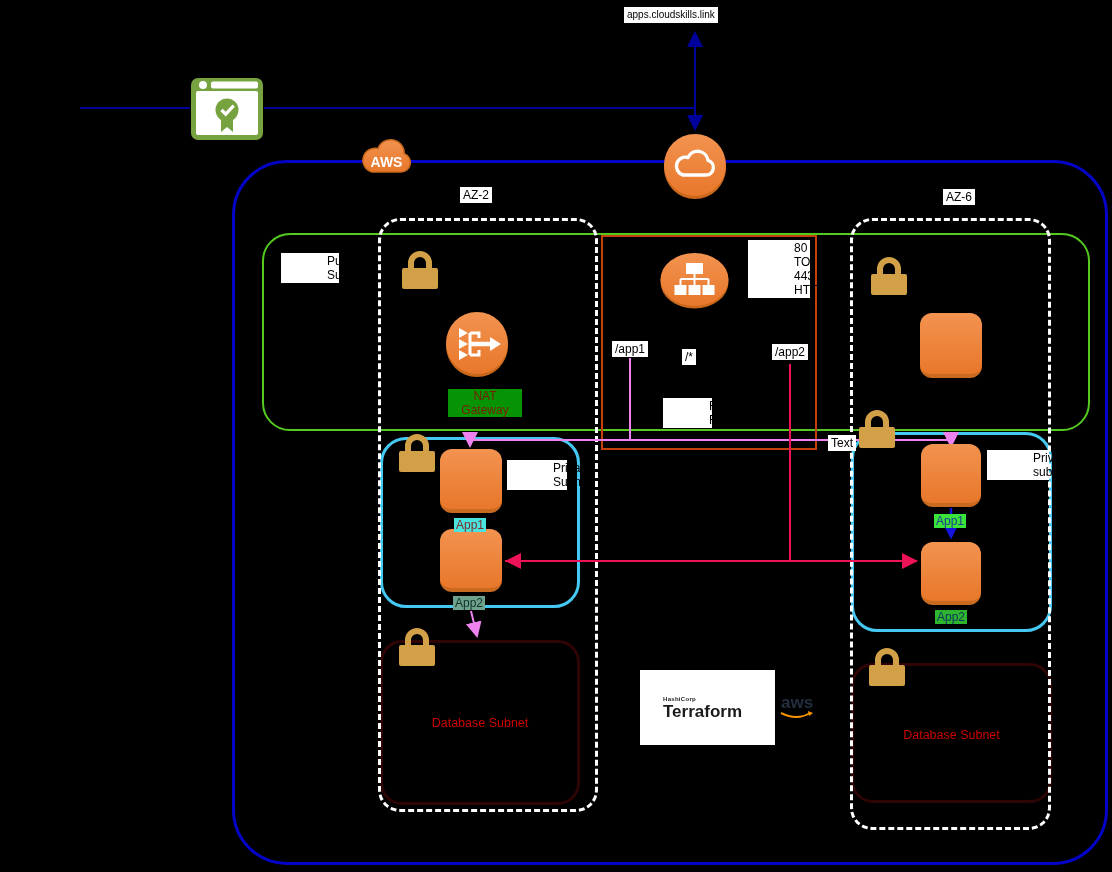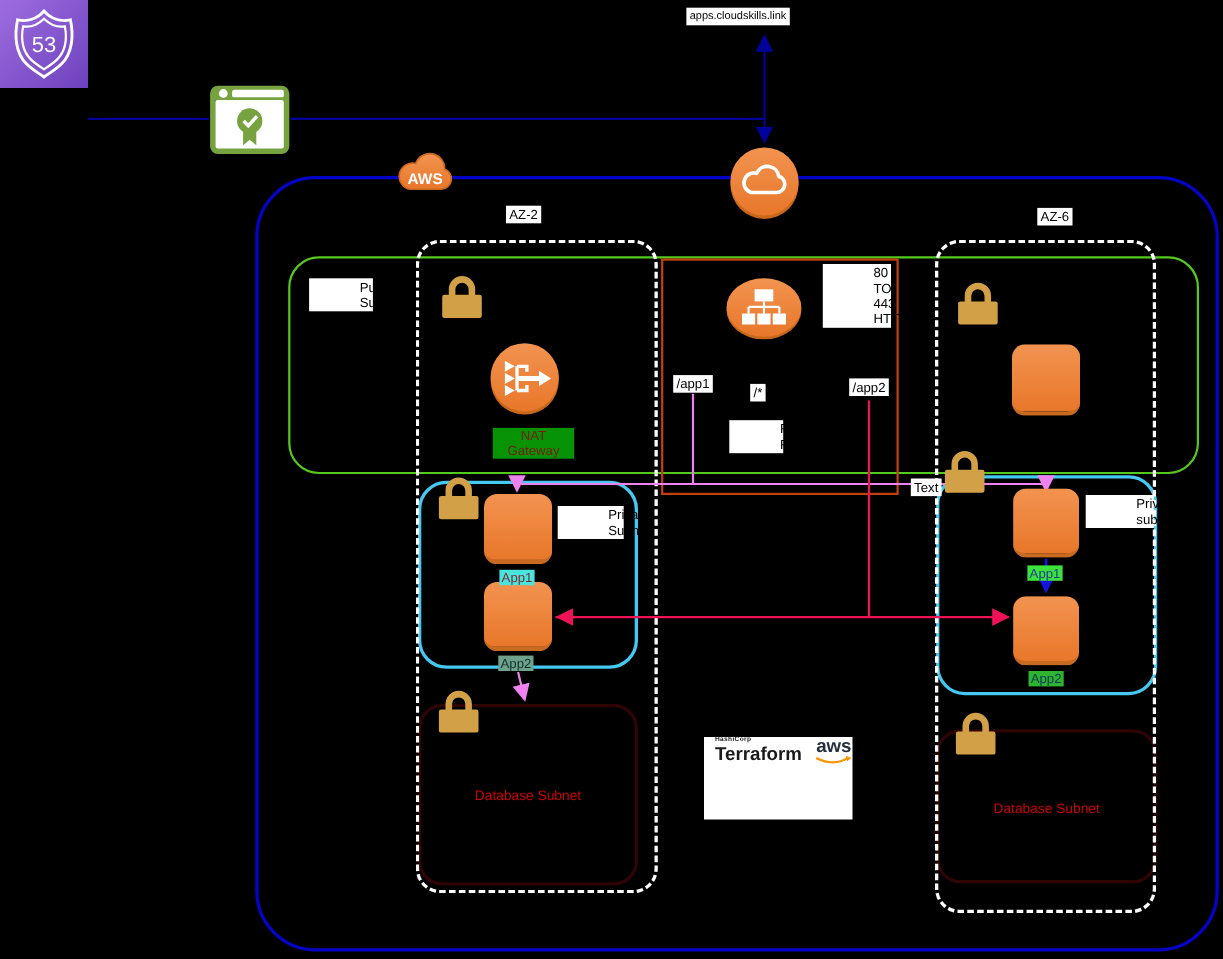--- a/index.html
+++ b/index.html
@@ -54,22 +54,22 @@
   .ln-violet  { stroke: var(--violet,#EE82EE); stroke-width: 2; }
   .ln-crimson { stroke: var(--crimson,#EE1256);stroke-width: 2; }
   .ln-blue    { stroke: var(--arrow-blue,#1414DC); stroke-width: 2.5; }
   .mk-navy    { fill: var(--navy,#00009B); }
   .mk-violet  { fill: var(--violet,#EE82EE); }
   .mk-crimson { fill: var(--crimson,#EE1256); }
   .mk-blue    { fill: var(--arrow-blue,#1414DC); }
   .tfp { fill: var(--tf-purple,#5C4EE5); }
   
   .tf-box {
-    background:#fff; z-index: 8; display:flex; align-items:flex-start;
-    padding: 0 8px; gap:2px;
+    background:#fff; z-index: 8; display:flex; align-items:center;
+    padding: 0 8px; gap:15px;
   }
   .tf-text { line-height: 1; }
   .tf-hashi { font-size: 6px; color:#222; font-weight:bold; letter-spacing:.3px; }
   .tf-name  { font-size: 17px; color:#1a1a1a; font-weight:bold; margin-top:1px; }
   .tf-div   { width:1px; height:34px; background:#999; margin:0 4px; }
   .tf-aws   { display:flex; flex-direction:column; align-items:center; }
   .tf-aws .aws-word { font-size:17px; font-weight:bold; color:#232F3E; line-height:1; }
   .smile-path { stroke: var(--aws-smile,#F79400); }
   .smile-tip  { fill: var(--aws-smile,#F79400); }
 </style>
@@ -120,28 +120,20 @@
     <line class="ln-violet" x1="471" y1="611" x2="477" y2="636" marker-end="url(#mViolet)"></line>
 
     <line class="ln-crimson" x1="790" y1="364" x2="790" y2="561"></line>
     <line class="ln-crimson" x1="505" y1="561" x2="917" y2="561"></line>
     <line class="ln-crimson" x1="522" y1="561" x2="507" y2="561" marker-end="url(#mCrimson)"></line>
     <line class="ln-crimson" x1="901" y1="561" x2="916" y2="561" marker-end="url(#mCrimson)"></line>
 
     <line class="ln-blue" x1="951" y1="508" x2="951" y2="537" marker-end="url(#mBlue)"></line>
   </svg>
 
-  <div class="abs icon" style="left:0;top:70;width:80px;height:80px">
-    <svg width="80" height="80" viewBox="0 0 80 80">
-      <rect width="80" height="80" fill="url(#r53g)"></rect>
-      <path d="M40 10 C34 17 25 20 16 18 C13 32 14 48 24 58 C30 64 36 67 40 70 C44 67 50 64 56 58 C66 48 67 32 64 18 C55 20 46 17 40 10 Z" fill="none" stroke="#fff" stroke-width="2.6"></path>
-      <path d="M40 17 C35 22 28 25 21 24 C19 35 20 46 28 54 C32 58 37 61 40 63 C43 61 48 58 52 54 C60 46 61 35 59 24 C52 25 45 22 40 17 Z" fill="none" stroke="#fff" stroke-width="2"></path>
-      <text x="40" y="47" text-anchor="middle" font-size="20" fill="#fff">53</text>
-    </svg>
-  </div>
 
   <div class="abs icon" style="left:190px;top:77px;width:74px;height:64px">
     <svg width="74" height="64" viewBox="0 0 74 64">
       <rect x="1" y="1" width="72" height="62" rx="7" fill="#76A240"></rect>
       <rect x="6" y="14" width="62" height="44" rx="2" fill="#fff"></rect>
       <circle cx="13" cy="8" r="4" fill="#fff"></circle>
       <rect x="21" y="4.5" width="47" height="7" rx="2" fill="#fff"></rect>
       <circle cx="37" cy="33" r="11.5" fill="#76A240"></circle>
       <path d="M31.5 33 l4.2 4.2 l8 -8.5" stroke="#fff" stroke-width="3.2" fill="none"></path>
       <path d="M31 42 v13 l6 -5 l6 5 v-13 z" fill="#76A240"></path>
@@ -188,21 +180,21 @@
       <rect x="28.5" y="34" width="12" height="10" fill="#fff"></rect>
       <rect x="42.5" y="34" width="12" height="10" fill="#fff"></rect>
     </svg>
   </div>
 
   <div class="abs lbl pre" style="left:748px;top:240px;width:62px">80 TO 443
 HTTPS</div>
   <div class="abs lbl" style="left:612px;top:341px">/app1</div>
   <div class="abs lbl" style="left:682px;top:349px">/*</div>
   <div class="abs lbl" style="left:772px;top:344px">/app2</div>
-  <div class="abs lbl pre" style="left:663px;top:382px;width:44px">Fixed
+  <div class="abs lbl pre" style="left:663px;top:398px;width:44px">Fixed
 Response</div>
 
   <div class="abs icon" style="left:444px;top:311px;width:66px;height:66px">
     <svg width="66" height="66" viewBox="0 0 66 66">
       <circle cx="33" cy="35" r="31" fill="#C9681B"></circle>
       <circle cx="33" cy="32" r="31" fill="url(#og)"></circle>
       <polygon points="15,17 24,22 15,27" fill="#fff"></polygon>
       <polygon points="15,28 24,33 15,38" fill="#fff"></polygon>
       <polygon points="15,39 24,44 15,49" fill="#fff"></polygon>
       <path d="M26 22 h9 v5 M26 44 h9 v-5 M26 22 v22" stroke="#fff" stroke-width="3" fill="none"></path>

